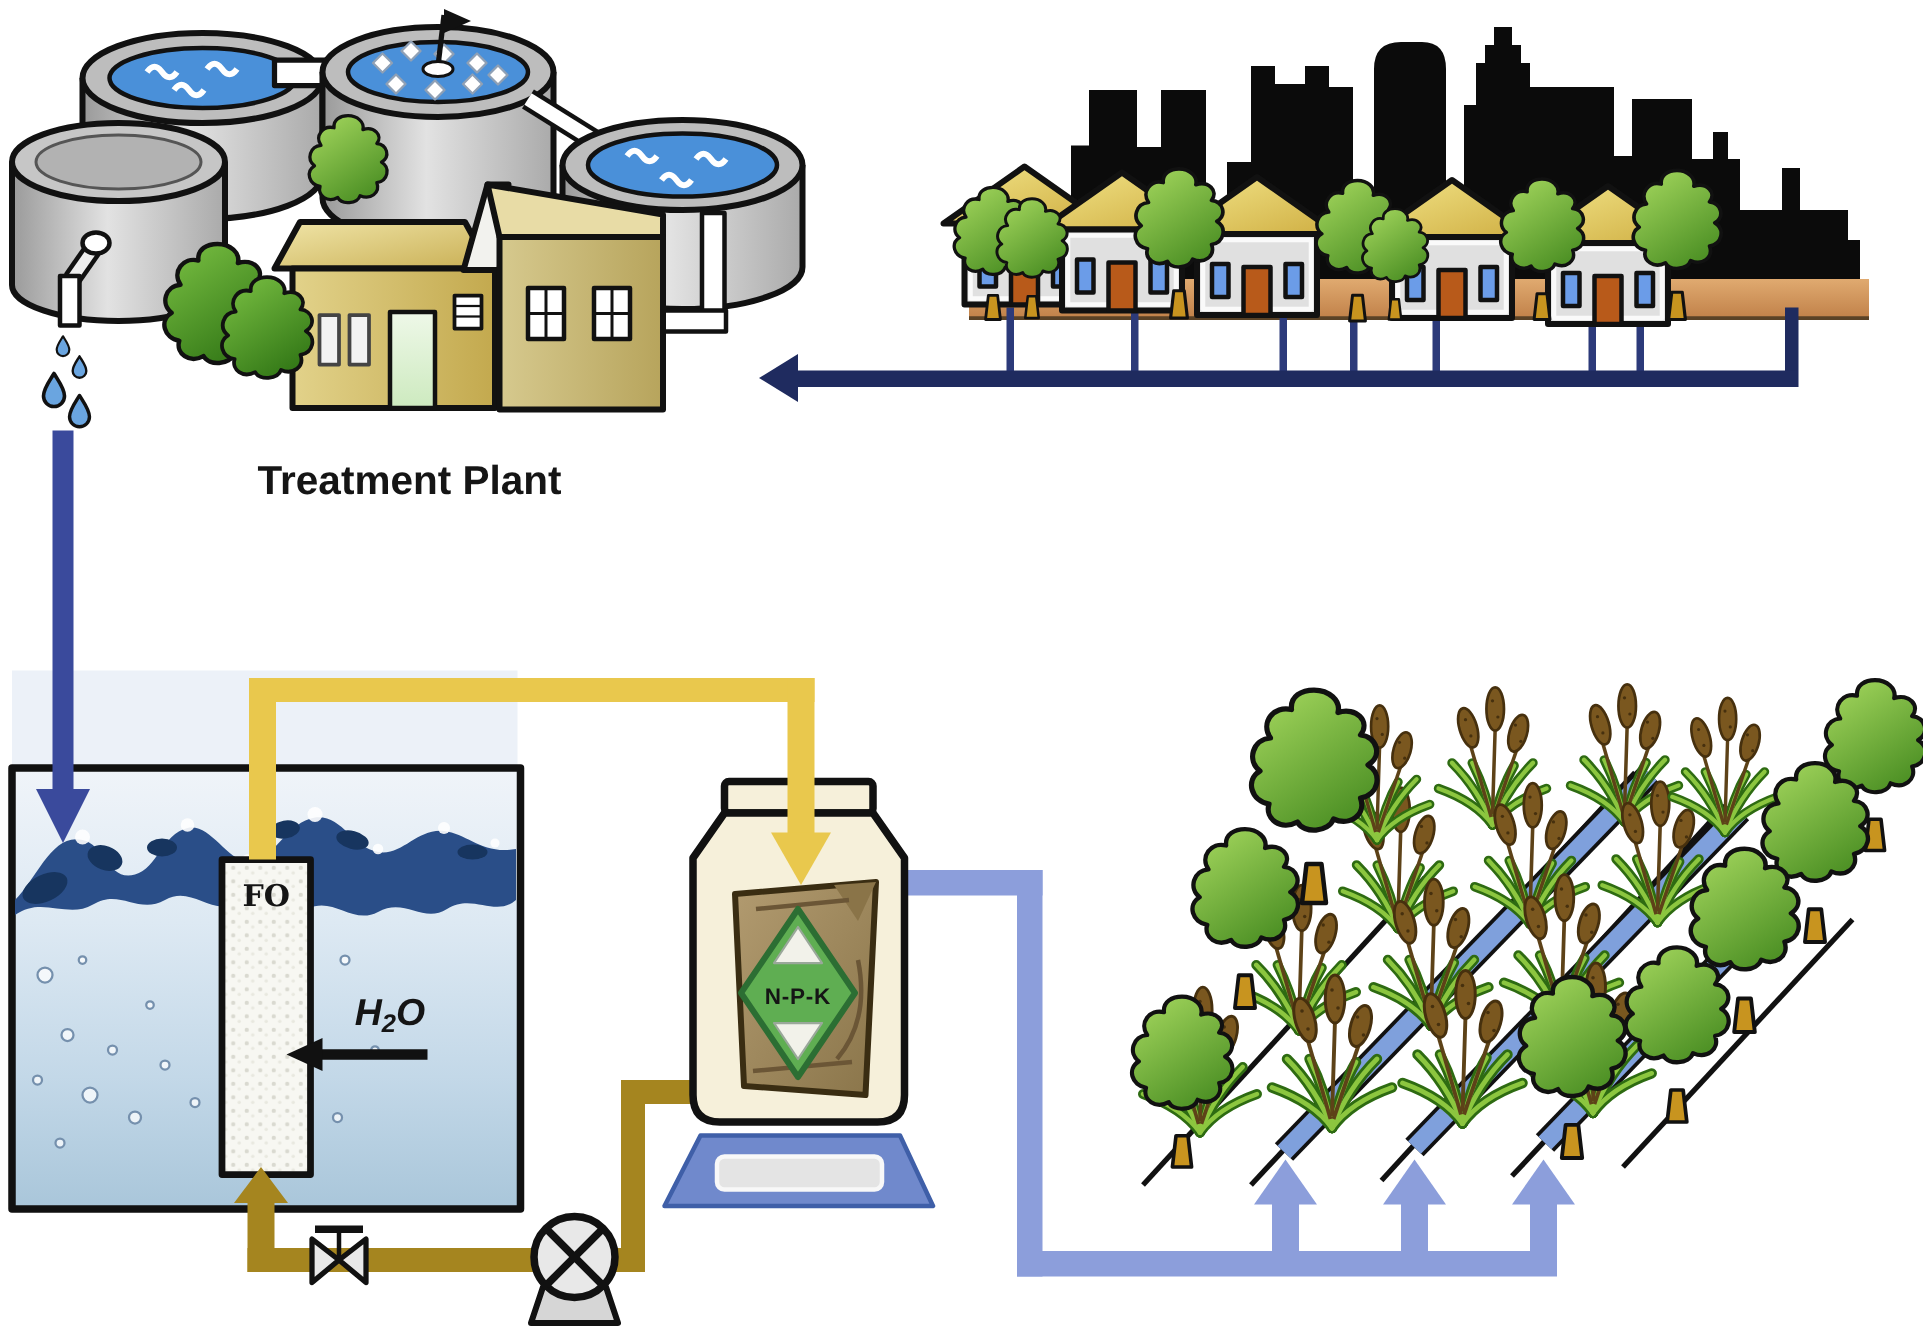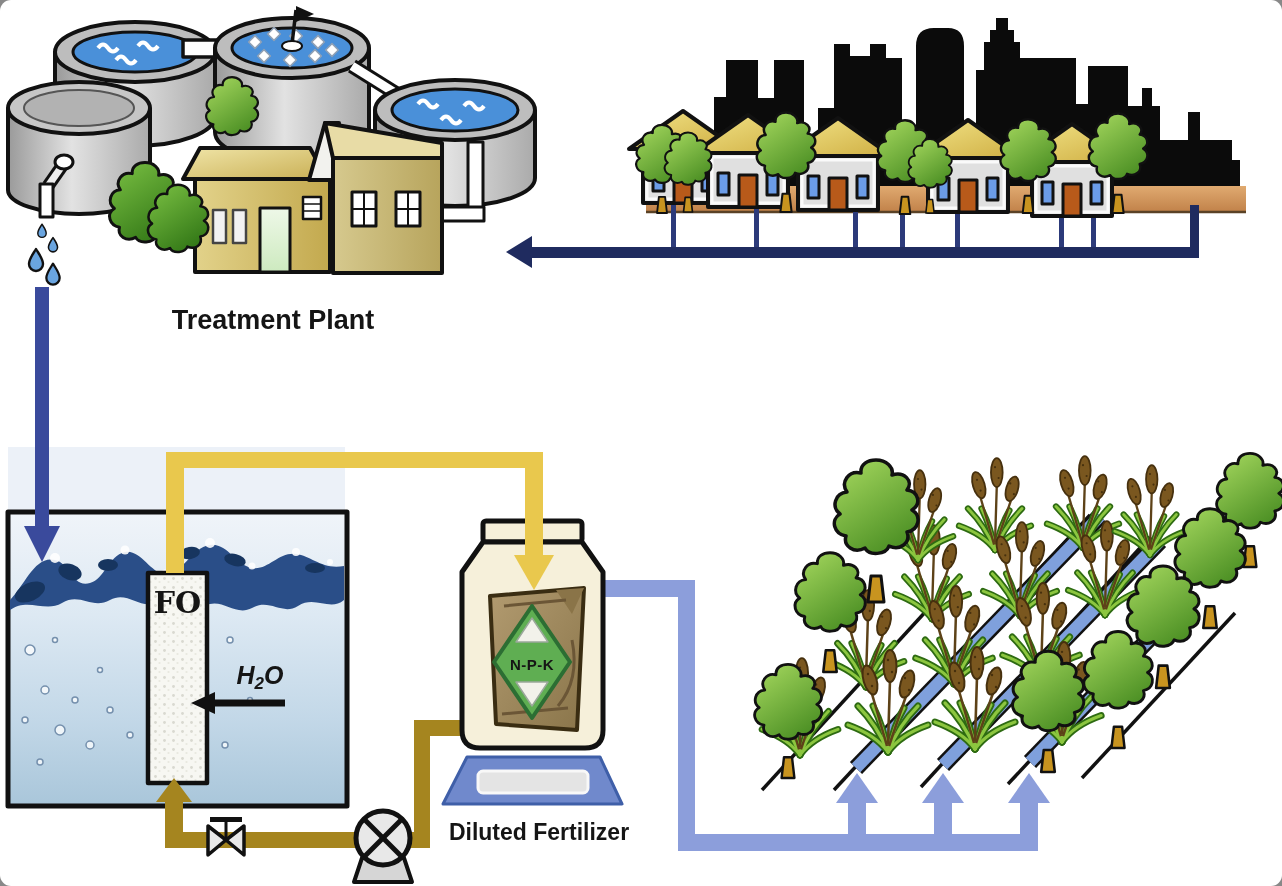--- a/index.html
+++ b/index.html
@@ -3,27 +3,27 @@
 <meta charset="utf-8">
 <style>
   :root{
     --pipe_navy:#1f2b5f; --pipe_navy2:#2c3a7a; --pipe_blue:#3a4a9c;
     --pipe_yellow:#e9c84d; --pipe_olive:#a5851f; --pipe_peri:#8c9edb;
     --tank_water_blue:#4a90d9; --channel_blue:#7fa0dc; --scale_blue:#7089cc;
     --diamond_green:#5fae52; --label_black:#151515;
   }
   html,body{margin:0;padding:0;background:#888;}
   .stage{position:relative;width:1282px;height:886px;background:#ffffff;overflow:hidden;
-         font-family:"Liberation Sans",sans-serif;border-radius:11px;}
+         font-family:"Liberation Sans",sans-serif;}
   .stage svg{position:absolute;left:0;top:0;}
   .lbl{position:absolute;color:var(--label_black);font-weight:bold;text-align:center;
        white-space:nowrap;line-height:1.1;}
   .lbl-main{font-size:27px;}
   .lbl-small{font-size:23px;}
-  .lbl-fo{font-family:"DejaVu Serif","Liberation Serif",serif;font-size:30px;}
+  .lbl-fo{font-family:"DejaVu Serif","Liberation Serif",serif;font-size:20px;}
   .lbl-h2o{font-family:Liberation Sans, sans-serif;font-style:italic;font-size:25px;}
   .lbl-h2o .sub{font-size:17px;vertical-align:-5px;}
   .lbl-npk{font-size:15px;letter-spacing:0.5px;}
   .f-navy{fill:var(--pipe_navy);} .f-navy2{fill:var(--pipe_navy2);}
   .f-blue{fill:var(--pipe_blue);} .f-yellow{fill:var(--pipe_yellow);}
   .f-olive{fill:var(--pipe_olive);} .f-peri{fill:var(--pipe_peri);}
 </style>
 </head>
 <body>
 
@@ -430,17 +430,16 @@
     <use href="#tree" transform="translate(1250,567) scale(0.80)"></use>
     <use href="#tree" transform="translate(1210,628) scale(0.84)"></use>
     <use href="#tree" transform="translate(1163,688) scale(0.86)"></use>
     <use href="#tree" transform="translate(1118,748) scale(0.82)"></use>
     <use href="#tree" transform="translate(1048,772) scale(0.85)"></use>
   </g>
 </g>
 </svg>
 
 <div class="lbl lbl-main" style="left:123px;top:306px;width:300px;">Treatment Plant</div>
-<div class="lbl lbl-small" style="left:429px;top:820px;width:220px;">Diluted Fertilizer</div>
 <div class="lbl lbl-fo" style="left:148px;top:586px;width:59px;">FO</div>
 <div class="lbl lbl-h2o" style="left:218px;top:662px;width:84px;"><span>H</span><span class="sub">2</span><span>O</span></div>
 <div class="lbl lbl-npk" style="left:494px;top:657px;width:76px;">N-P-K</div>
 </div>
 
 </body></html>

